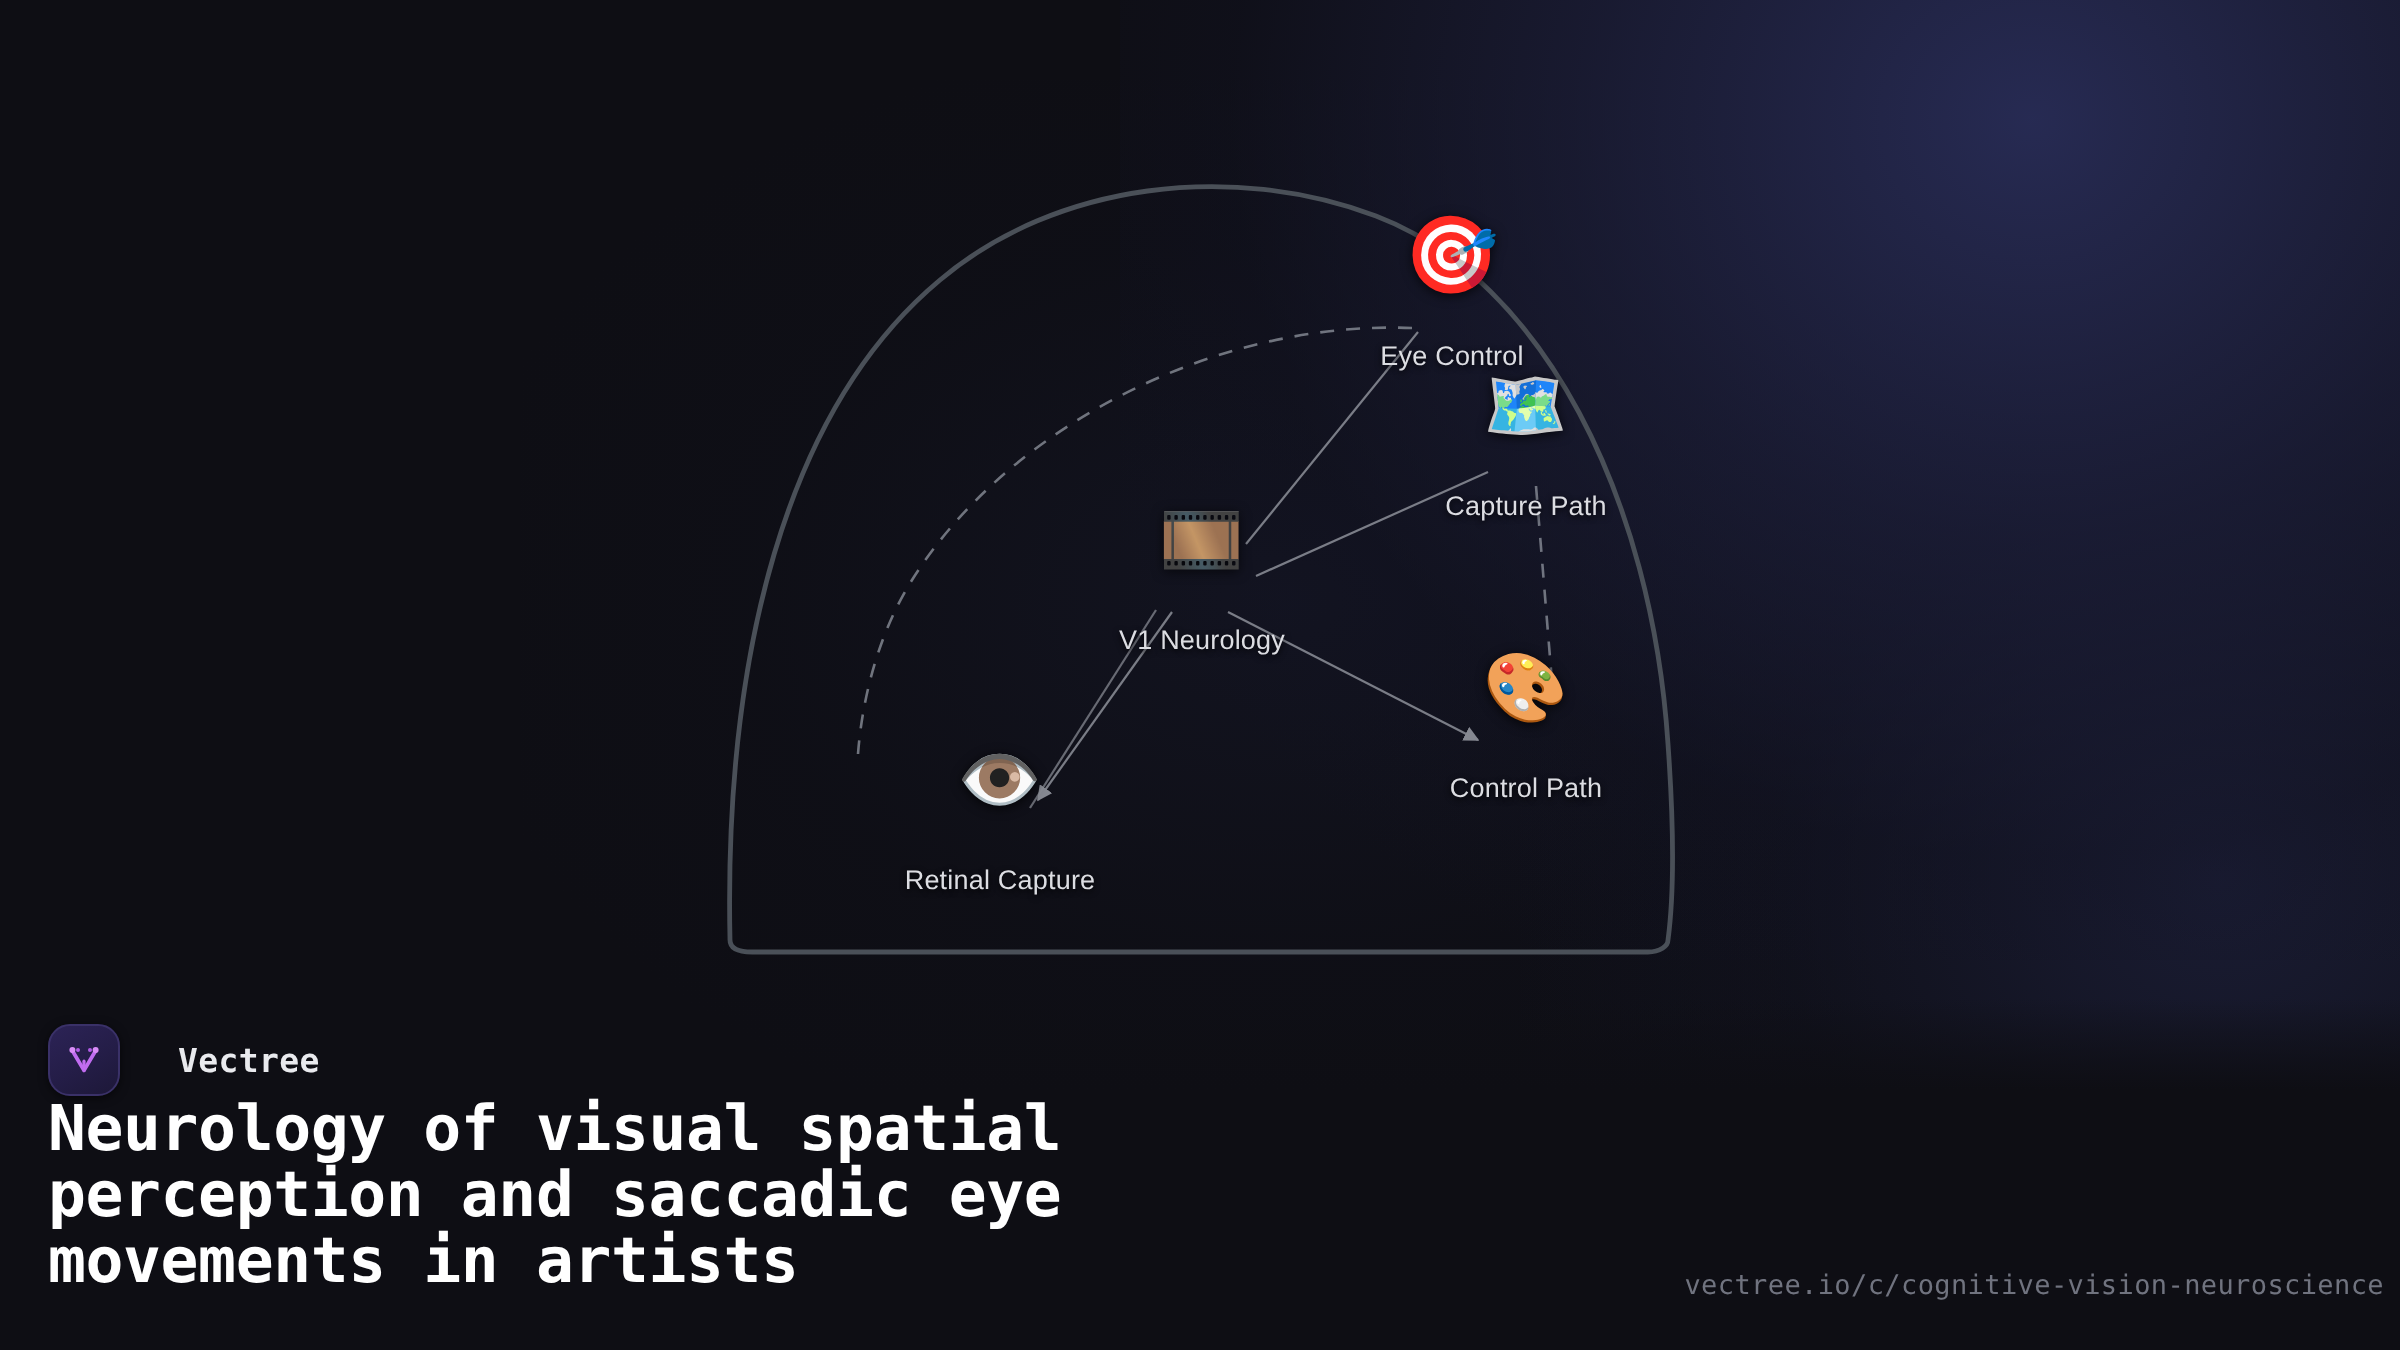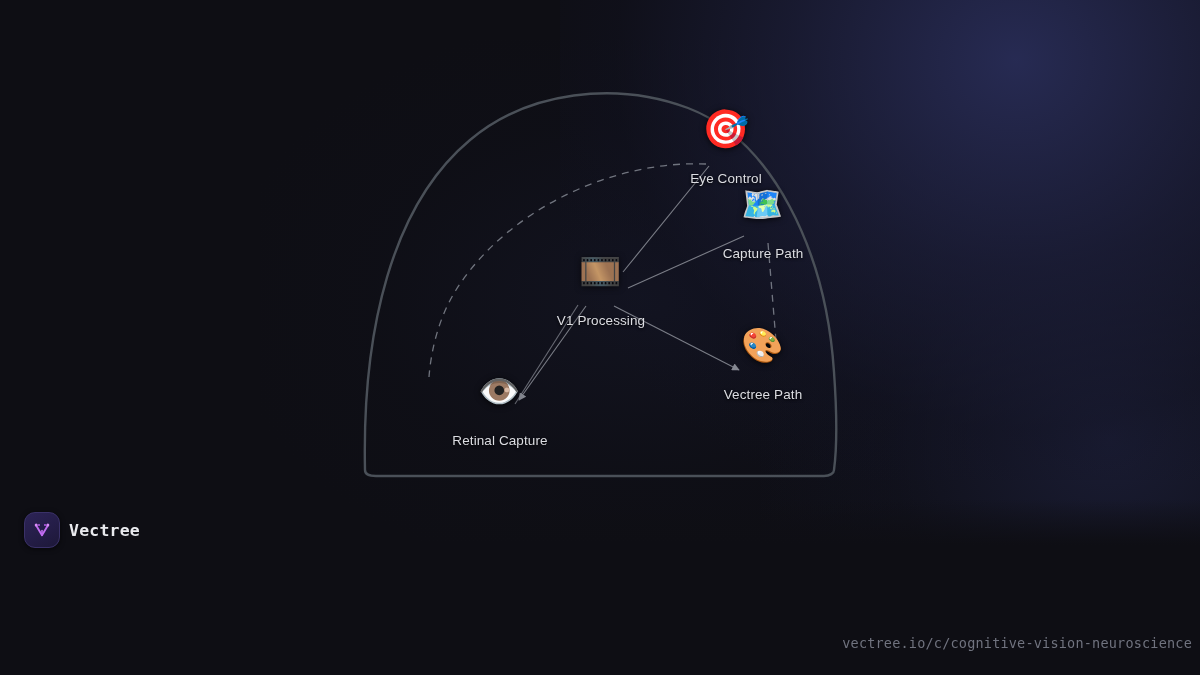--- a/index.html
+++ b/index.html
@@ -106,21 +106,21 @@
     height: 176px;
     background: linear-gradient(to bottom, rgba(14,14,20,0) 0%, #0e0e14 26%, #0e0e14 100%);
   }
 
   #brand {
     position: absolute;
     left: 24px;
     top: 512px;
     display: flex;
     align-items: center;
-    gap: 9px;
+    gap: 29px;
   }
   #brand-mark {
     width: 34px;
     height: 34px;
     border-radius: 11px;
     background: linear-gradient(150deg, #2c2356 0%, #241d47 55%, #1d1838 100%);
     border: 1px solid #3a3168;
     display: flex;
     align-items: center;
     justify-content: center;
@@ -204,26 +204,26 @@
     <div class="node-label">Eye Control</div>
   </div>
 
   <div class="node" style="left:763px; top:221px;">
     <div class="node-icon small">🗺️</div>
     <div class="node-label">Capture Path</div>
   </div>
 
   <div class="node" style="left:601px; top:288px;">
     <div class="node-icon small">🎞️</div>
-    <div class="node-label">V1 Processing</div>
+    <div class="node-label">V1 Neurology</div>
   </div>
 
   <div class="node" style="left:763px; top:362px;">
     <div class="node-icon small">🎨</div>
-    <div class="node-label">Vectree Path</div>
+    <div class="node-label">Control Path</div>
   </div>
 
   <div class="node" style="left:500px; top:408px;">
     <div class="node-icon small">👁️</div>
     <div class="node-label">Retinal Capture</div>
   </div>
 
   <div id="footer"></div>
 
   <div id="brand">
@@ -233,16 +233,19 @@
         <path d="M10 15.2 L10 10.6" fill="none" stroke="#c06cf0" stroke-width="1.6" stroke-linecap="round"></path>
         <circle cx="4.2" cy="5.0" r="1.5" fill="#d98cf7"></circle>
         <circle cx="15.8" cy="5.0" r="1.5" fill="#d98cf7"></circle>
         <circle cx="7.0" cy="5.0" r="1.0" fill="#b35ce8"></circle>
         <circle cx="13.0" cy="5.0" r="1.0" fill="#b35ce8"></circle>
       </svg>
     </div>
     <div id="brand-name">Vectree</div>
   </div>
 
+  <div id="headline">Neurology of visual spatial
+perception and saccadic eye
+movements in artists</div>
 
   <div id="url">vectree.io/c/cognitive-vision-neuroscience</div>
 
 </div>
 
 </body></html>

